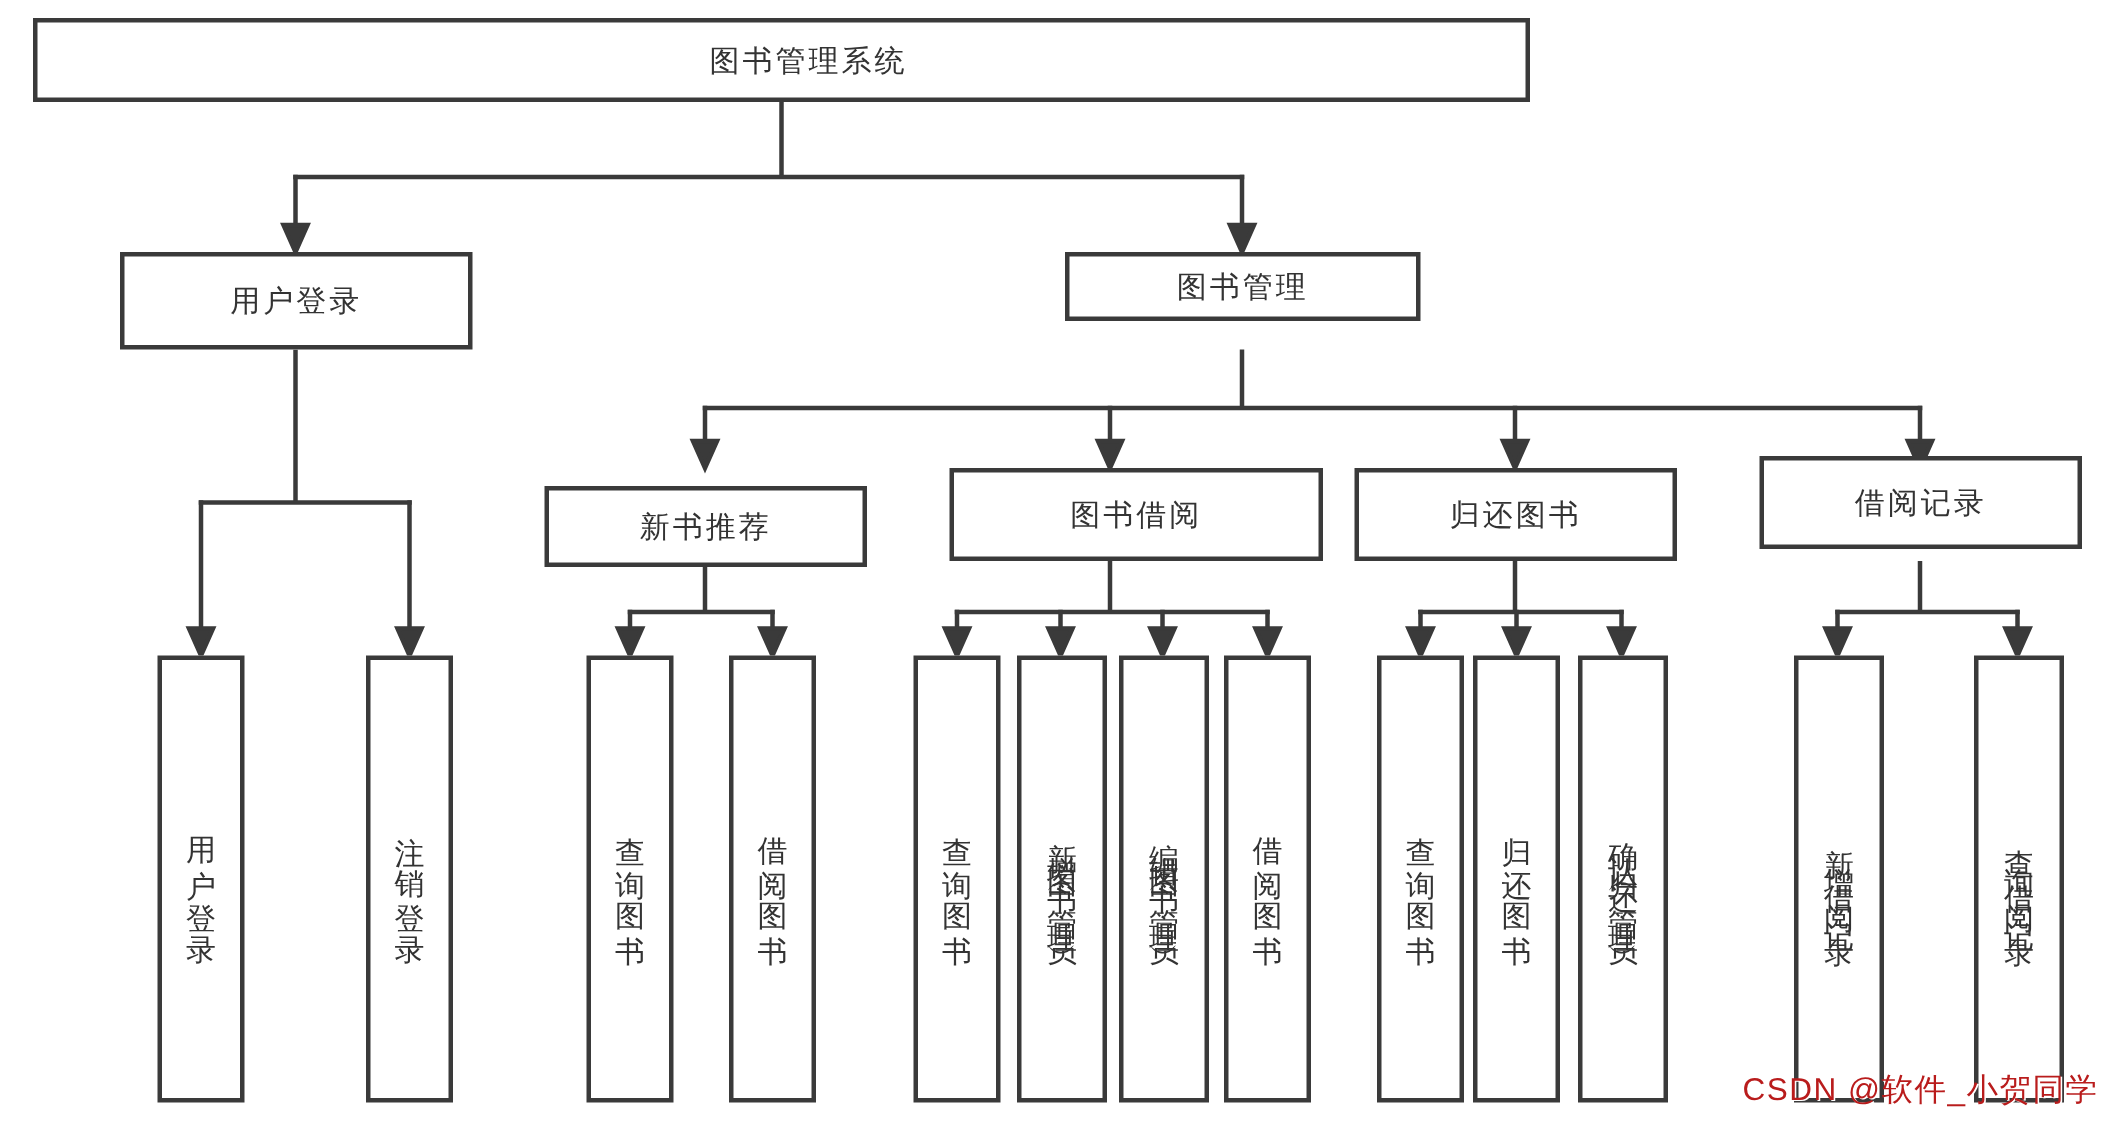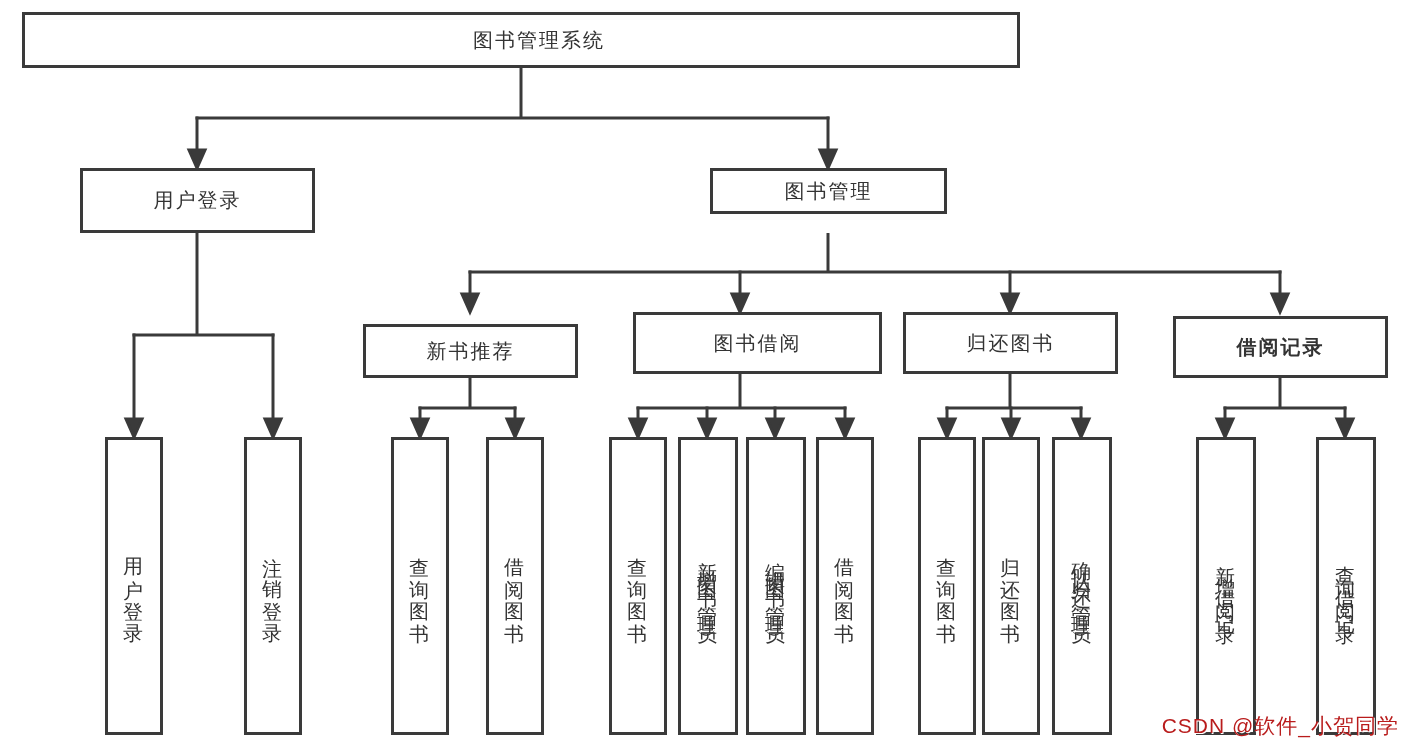--- a/index.html
+++ b/index.html
@@ -124,21 +124,21 @@
 
   <div class="node" style="left:363px;top:324px;width:215px;height:54px;">
     <span>新书推荐</span>
   </div>
   <div class="node" style="left:633px;top:312px;width:249px;height:62px;">
     <span>图书借阅</span>
   </div>
   <div class="node" style="left:903px;top:312px;width:215px;height:62px;">
     <span>归还图书</span>
   </div>
-  <div class="node" style="left:1173px;top:316px;width:215px;height:62px;font-weight:bold;">
+  <div class="node" style="left:1173px;top:304px;width:215px;height:62px;">
     <span>借阅记录</span>
   </div>
 
   <div class="node vnode" style="left:105px;">
     <span class="vtext" style="letter-spacing: 22px;">用户登录</span>
   </div>
   <div class="node vnode" style="left:244px;">
     <span class="vtext" style="letter-spacing: 22px;">注销登录</span>
   </div>
 

